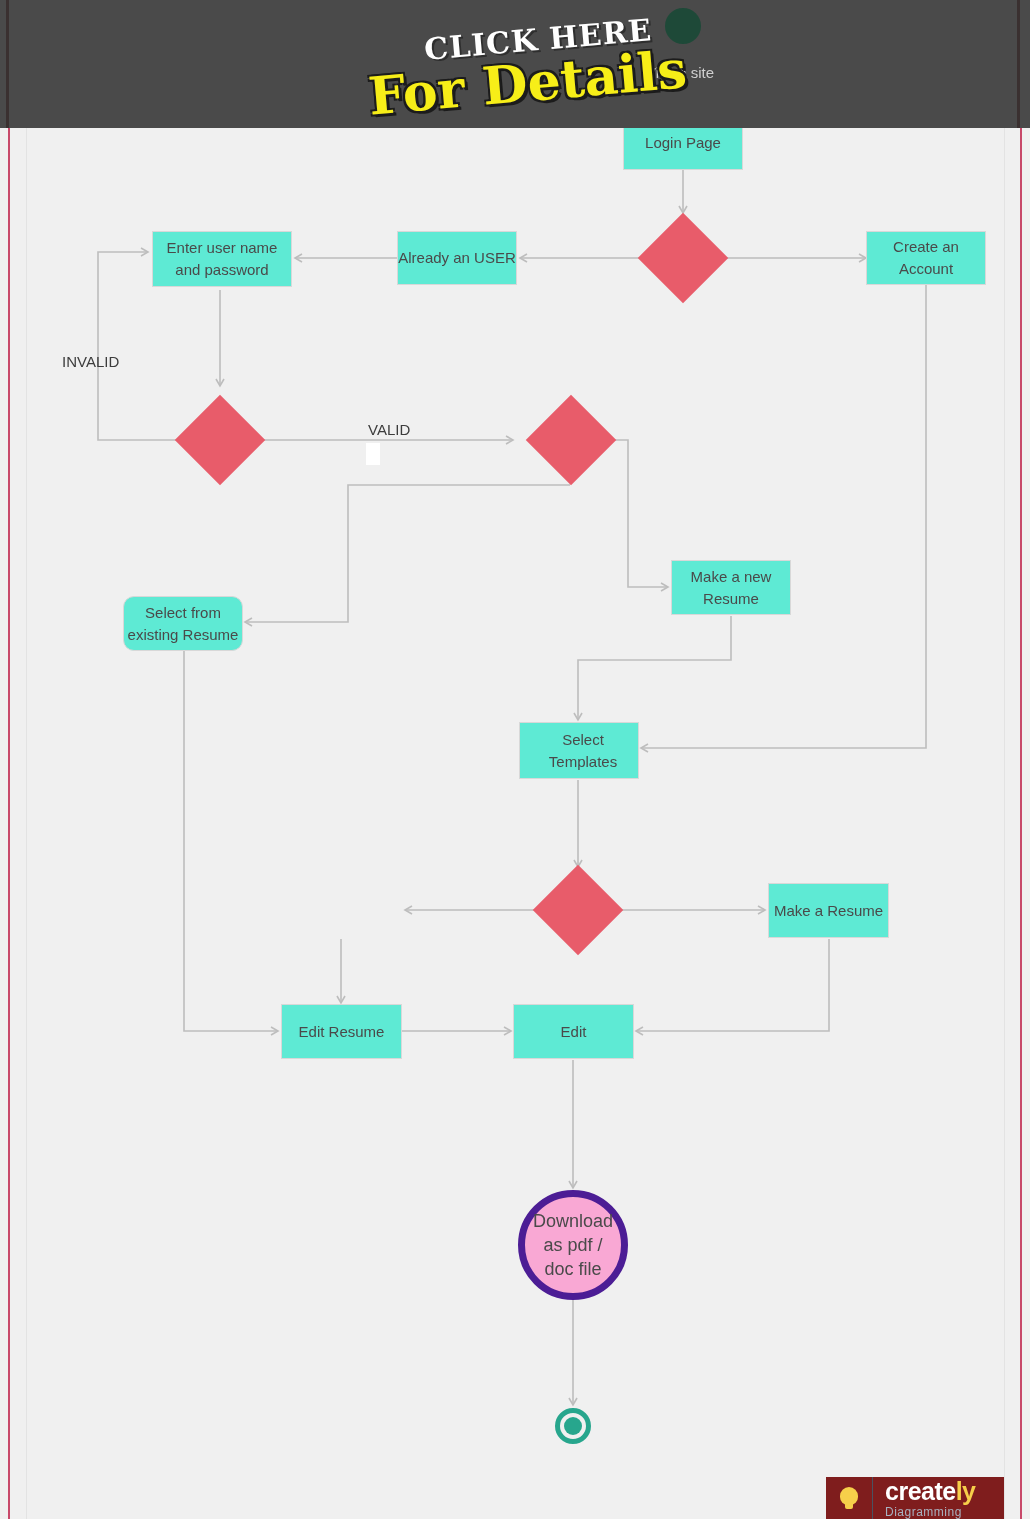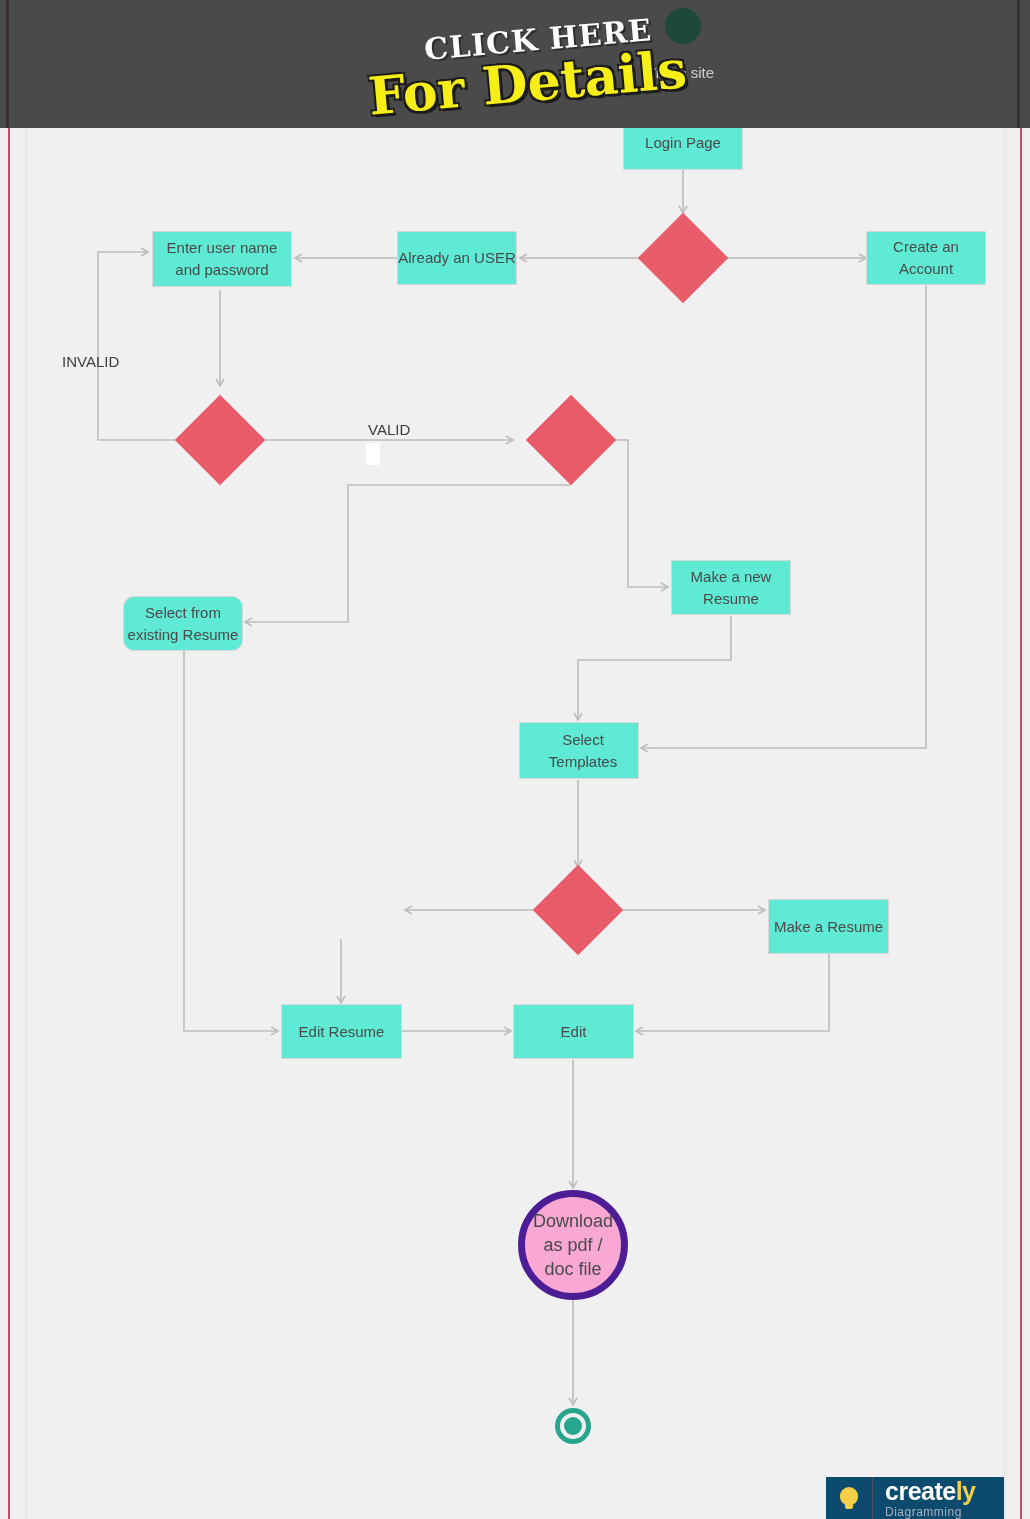--- a/index.html
+++ b/index.html
@@ -159,21 +159,21 @@
     font-size: 15px;
     color: #cfcfcf;
     z-index: 4;
   }
 
   
   #watermark {
     position: absolute;
     left: 826px; top: 1477px;
     width: 178px; height: 42px;
-    background: #0c4a6e;
+    background: #7f1d1d;
     display: flex;
     align-items: center;
     z-index: 7;
     overflow: hidden;
   }
   #wm-bulb-cell {
     width: 46px; height: 42px;
     display: flex; align-items: center; justify-content: center;
     border-right: 1px solid #4a5260;
   }
@@ -300,21 +300,21 @@
     <span>Make a new Resume</span>
   </div>
 
   <div class="node box" style="left:519px; top:722px; width:120px; height:57px;padding-left:8px;">
     <span>Select Templates</span>
   </div>
 
   <div class="node diamond" style="left:546px; top:878px; width:64px; height:64px;"></div>
 
 
-  <div class="node box" style="left:768px; top:883px; width:121px; height:55px;margin-top:16px;">
+  <div class="node box" style="left:768px; top:883px; width:121px; height:55px;">
     <span>Make a Resume</span>
   </div>
 
   <div class="node box" style="left:281px; top:1004px; width:121px; height:55px;">
     <span>Edit Resume</span>
   </div>
 
   <div class="node box" style="left:513px; top:1004px; width:121px; height:55px;">
     <span>Edit</span>
   </div>

